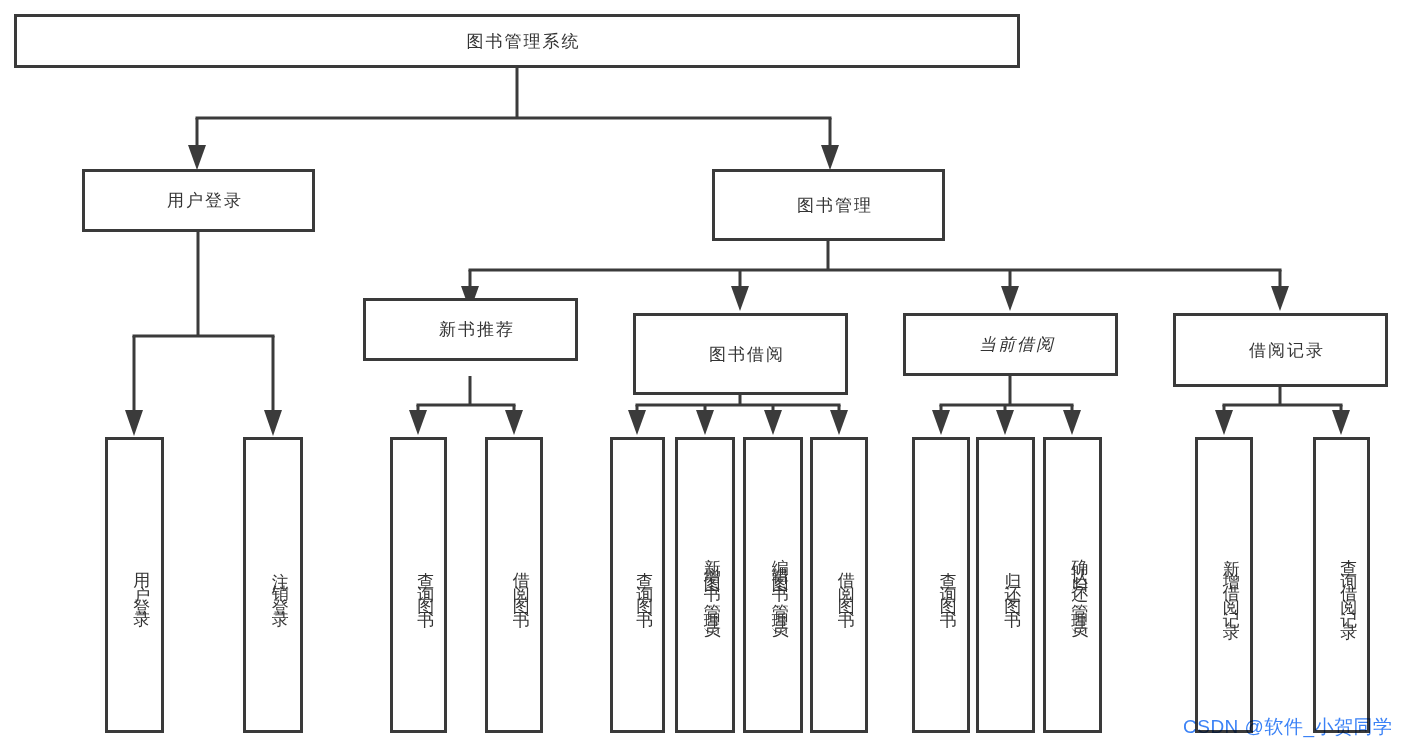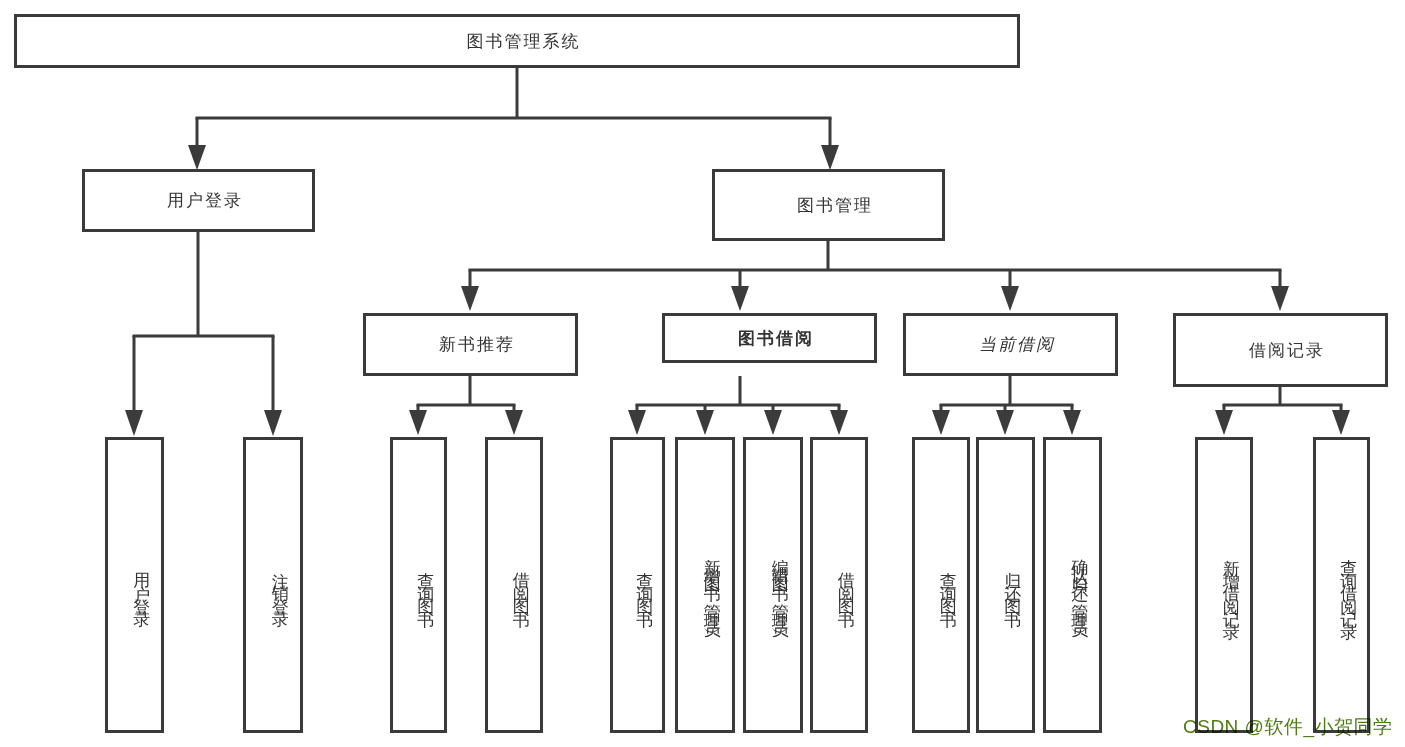--- a/index.html
+++ b/index.html
@@ -14,21 +14,21 @@
     font-size:17px;letter-spacing:2px;white-space:nowrap;padding-left:13px;
   }
   .leaf{top:437px;height:296px;}
   .leaf .vtext{
     writing-mode:vertical-lr;text-orientation:mixed;
     font-size:17px;letter-spacing:13px;line-height:1.2;
   }
   .leaf .vtext.tight{letter-spacing:9px;}
   .watermark{
     position:absolute;left:1183px;top:714px;z-index:5;
-    font-size:19px;letter-spacing:0.5px;color:#4d7c0f;
+    font-size:19px;letter-spacing:0.5px;color:#3b82f6;
     mix-blend-mode:multiply;white-space:nowrap;
   }
 </style>
 </head>
 <body>
 
 <div class="stage">
 
   <svg class="wires" width="1405" height="747" viewBox="0 0 1405 747" fill="none" stroke="#3b3b3b" stroke-width="3">
 
@@ -104,22 +104,22 @@
       <polygon points="1215,410 1233,410 1224,435" fill="#3b3b3b" stroke="none"></polygon>
       <polygon points="1332,410 1350,410 1341,435" fill="#3b3b3b" stroke="none"></polygon>
     </g>
   </svg>
 
   <div class="node" style="left:14px;top:14px;width:1006px;height:54px;">图书管理系统</div>
 
   <div class="node" style="left:82px;top:169px;width:233px;height:63px;">用户登录</div>
   <div class="node" style="left:712px;top:169px;width:233px;height:72px;">图书管理</div>
 
-  <div class="node" style="left:363px;top:313px;width:215px;height:63px;">新书推荐</div>
-  <div class="node" style="left:662px;top:313px;width:215px;height:50px;font-weight:bold;">图书借阅</div>
+  <div class="node" style="left:363px;top:298px;width:215px;height:63px;">新书推荐</div>
+  <div class="node" style="left:633px;top:313px;width:215px;height:82px;">图书借阅</div>
   <div class="node" style="left:903px;top:313px;width:215px;height:63px;font-style:italic;">当前借阅</div>
   <div class="node" style="left:1173px;top:313px;width:215px;height:74px;">借阅记录</div>
 
   <div class="node leaf" style="left:105px;width:59px;">
     <span class="vtext">用户登录</span>
   </div>
   <div class="node leaf" style="left:243px;width:60px;">
     <span class="vtext">注销登录</span>
   </div>
 

